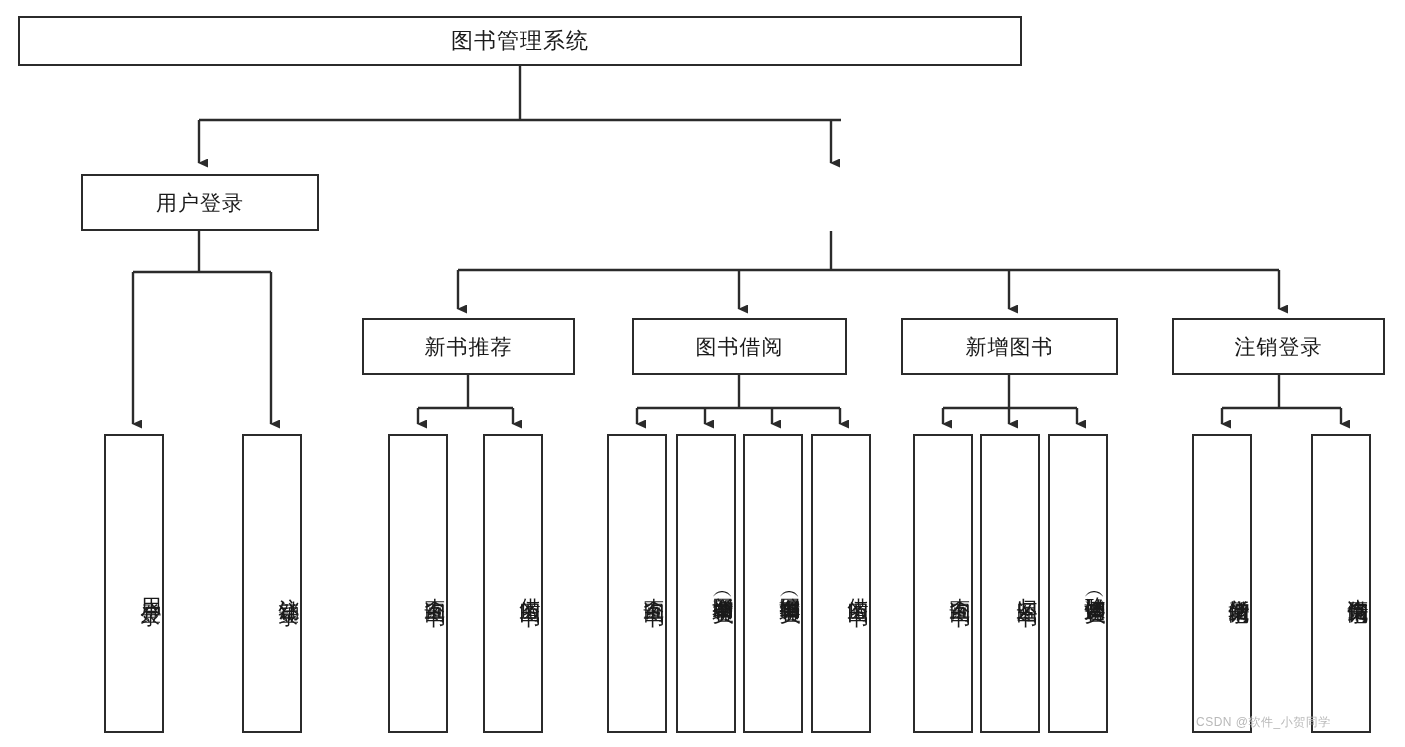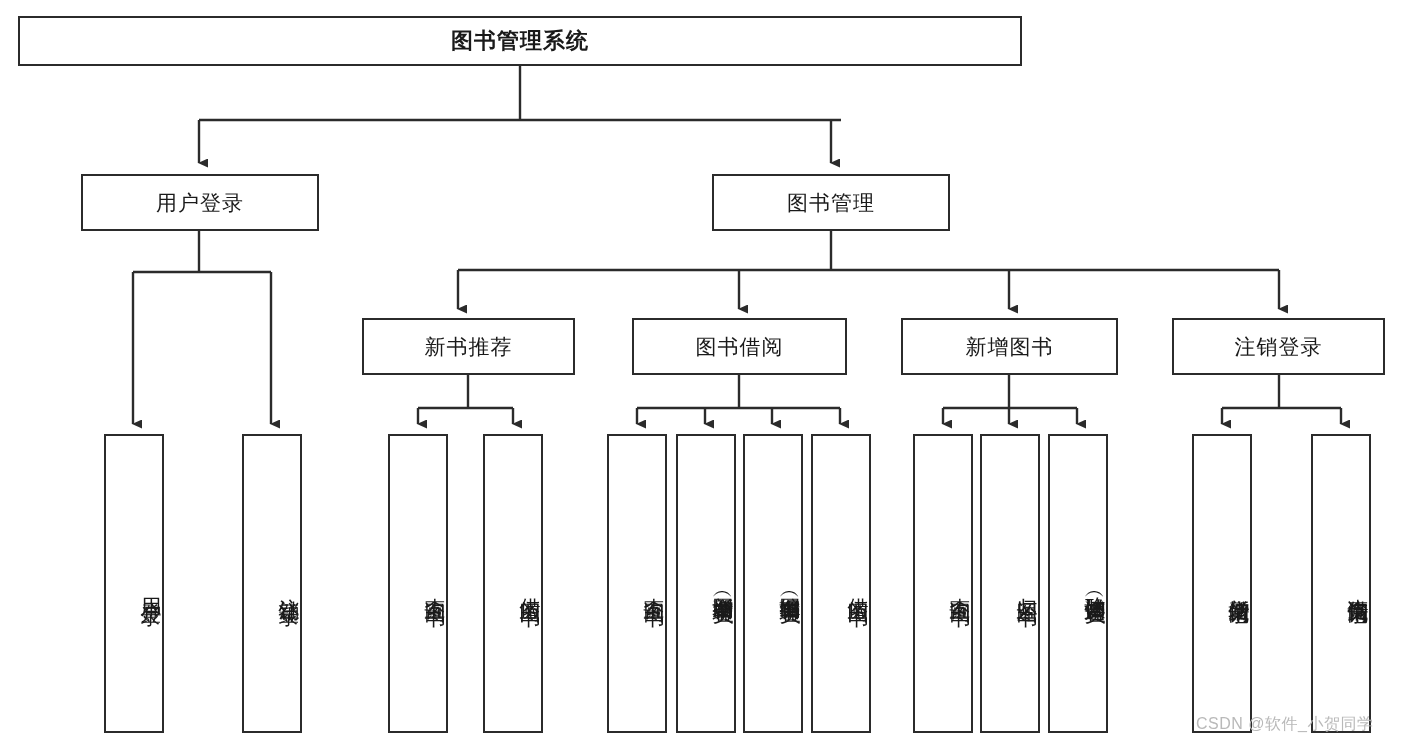--- a/index.html
+++ b/index.html
@@ -36,21 +36,20 @@
     color: #1a1a1a;
   }
   .node.horiz {
     font-size: 21px;
     letter-spacing: 1px;
     line-height: 1.1;
     text-align: center;
   }
   .node.root {
     font-size: 22px;
-    font-weight: bold;
   }
   .node.vert {
     writing-mode: vertical-rl;
     text-orientation: upright;
     align-items: flex-start;
     justify-content: center;
     padding-top: 6px;
     font-size: 21px;
     line-height: 1.0;
     letter-spacing: 3px;
@@ -60,21 +59,21 @@
     letter-spacing: 1px;
   }
   .label {
     display: block;
     white-space: pre;
   }
   .watermark {
     position: absolute;
     left: 1196px;
     top: 714px;
-    font-size: 16px;
+    font-size: 12px;
     color: #b9b9b9;
     white-space: nowrap;
     letter-spacing: 0.5px;
   }
 </style>
 </head>
 <body>
 
 <div id="canvas">
 
@@ -128,23 +127,20 @@
     </g>
   </svg>
 
   <div class="node horiz root" style="left:18px; top:16px; width:1004px; height:50px;">
     <span class="label">图书管理系统</span>
   </div>
 
   <div class="node horiz" style="left:81px; top:174px; width:238px; height:57px;">
     <span class="label">用户登录</span>
   </div>
-  <div class="node horiz" style="left:712px; top:174px; width:238px; height:57px;">
-    <span class="label">图书管理</span>
-  </div>
 
   <div class="node horiz" style="left:632px; top:318px; width:215px; height:57px;">
     <span class="label">图书借阅</span>
   </div>
   <div class="node horiz" style="left:362px; top:318px; width:213px; height:57px;">
     <span class="label">新书推荐</span>
   </div>
   <div class="node horiz" style="left:901px; top:318px; width:217px; height:57px;">
     <span class="label">新增图书</span>
   </div>

